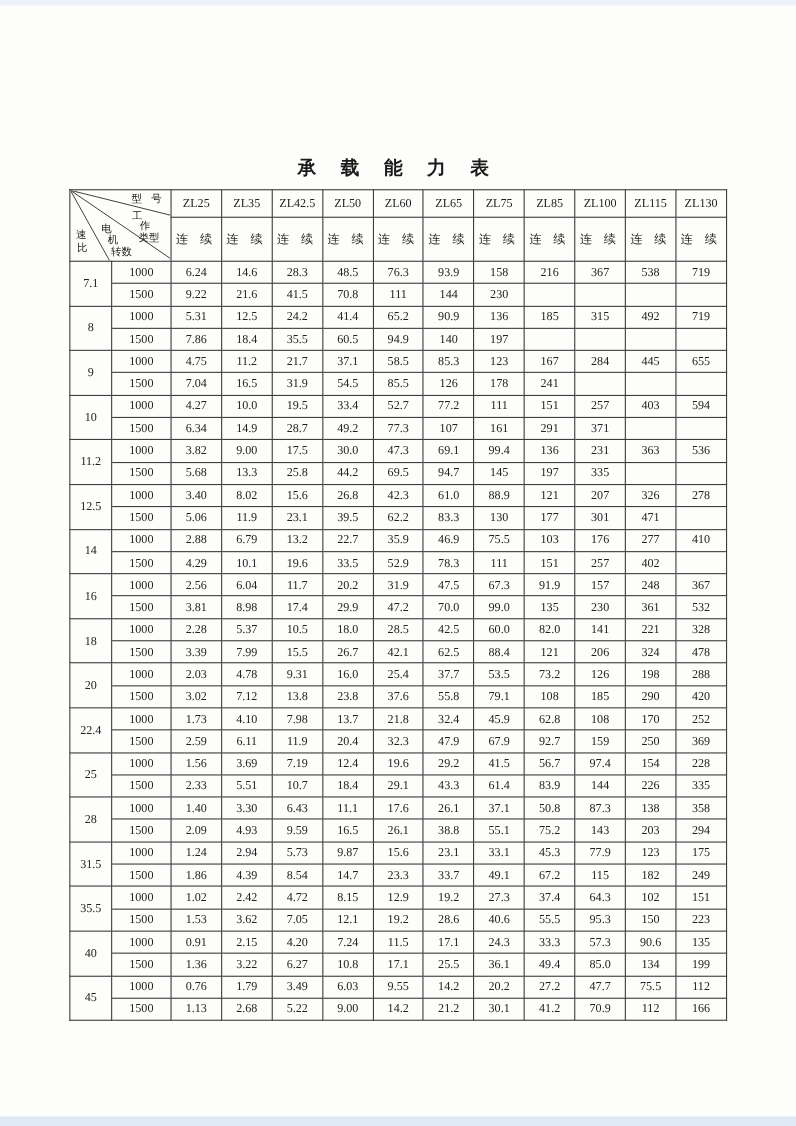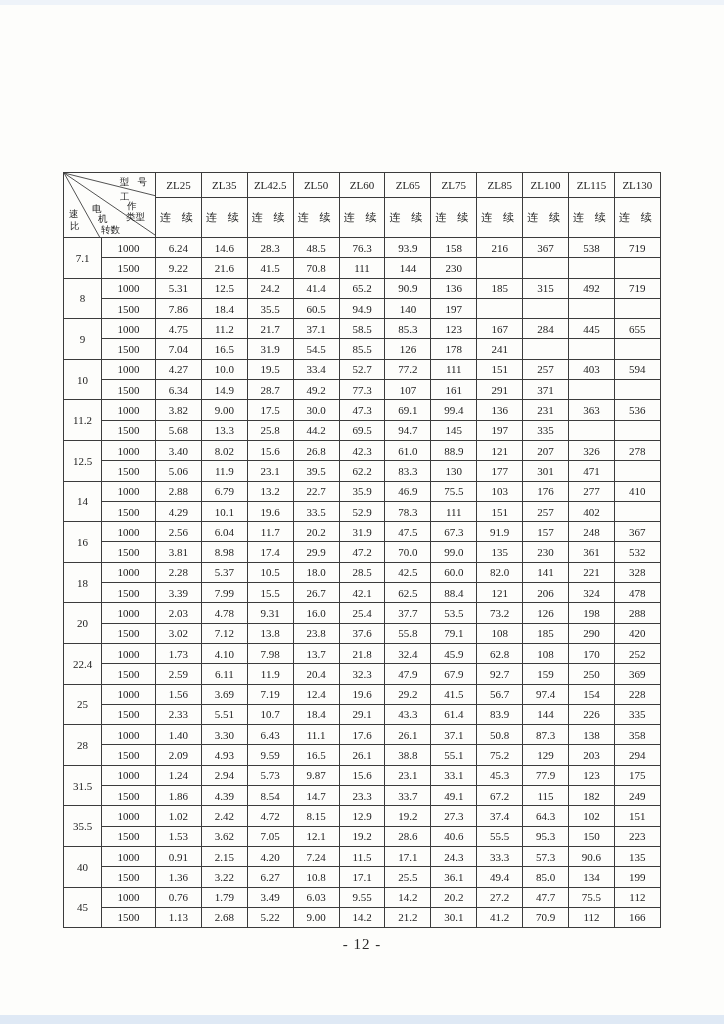--- a/index.html
+++ b/index.html
@@ -75,20 +75,21 @@
   }
 </style>
 </head>
 <body>
 
 <div class="page">
   <div class="band-top"></div>
   <div class="band-bottom"></div>
 
 
+  <div class="title">承 载 能 力 表</div>
 
   <table class="cap">
     <colgroup id="cols">
         <col style="width: 38px;">
         <col style="width: 54px;">
         <col style="width: 45.9px;">
         <col style="width: 45.9px;">
         <col style="width: 45.9px;">
         <col style="width: 45.9px;">
         <col style="width: 45.9px;">
@@ -510,21 +511,21 @@
         <tr>
           <td>1500</td>
           <td>2.09</td>
           <td>4.93</td>
           <td>9.59</td>
           <td>16.5</td>
           <td>26.1</td>
           <td>38.8</td>
           <td>55.1</td>
           <td>75.2</td>
-          <td>129</td>
+          <td>143</td>
           <td>203</td>
           <td>294</td>
         </tr>
         <tr>
           <td class="ratio" rowspan="2">31.5</td>
           <td>1000</td>
           <td>1.24</td>
           <td>2.94</td>
           <td>5.73</td>
           <td>9.87</td>
@@ -633,14 +634,13 @@
           <td>21.2</td>
           <td>30.1</td>
           <td>41.2</td>
           <td>70.9</td>
           <td>112</td>
           <td>166</td>
         </tr>
       </tbody>
   </table>
 
-  <div class="footer">- 12 -</div>
 </div>
 
 </body></html>

